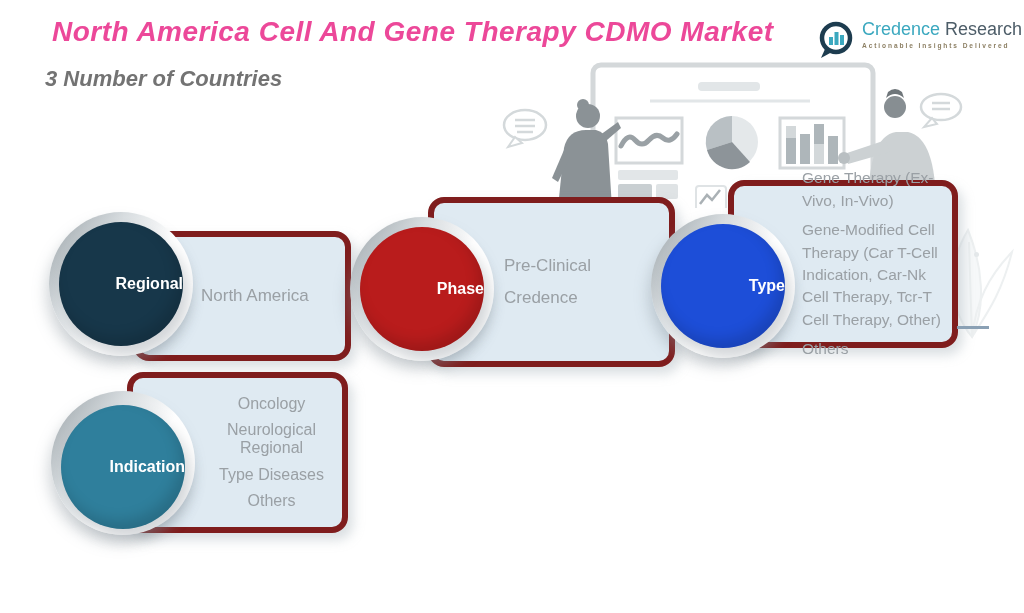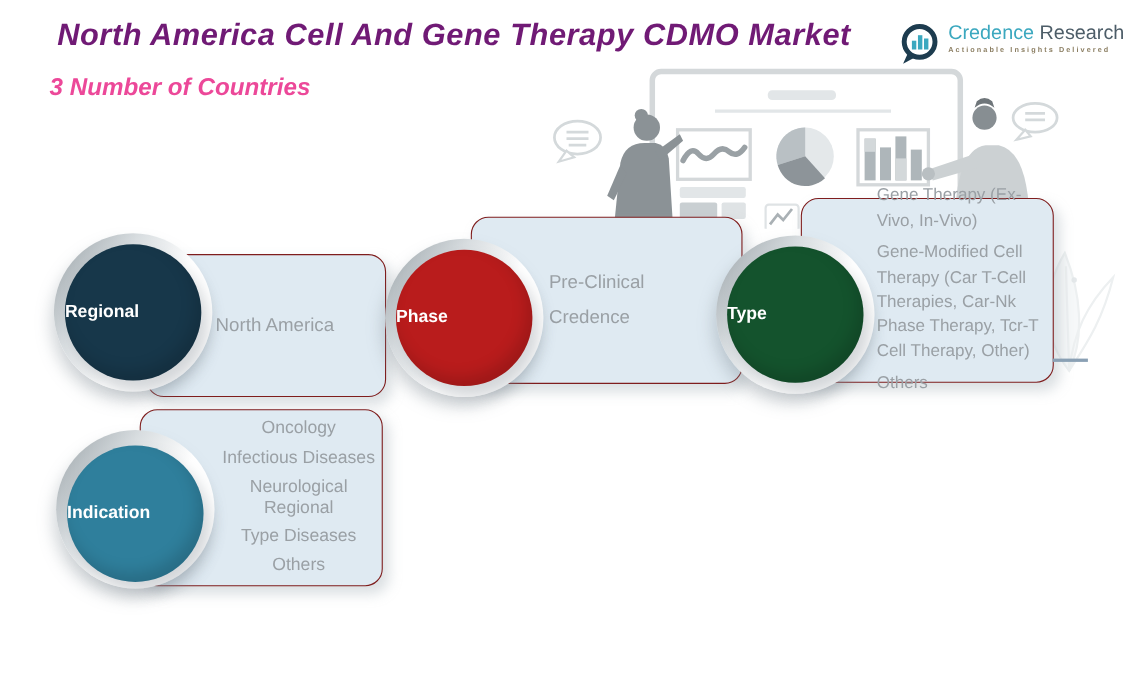--- a/index.html
+++ b/index.html
@@ -23,58 +23,58 @@
                 white-space:nowrap;}
 
   
   .illus{position:absolute;left:488px;top:58px;width:500px;height:150px;z-index:1;}
   .leaf{position:absolute;left:928px;top:222px;width:88px;height:118px;z-index:1;}
   .side-line{position:absolute;left:957px;top:326px;width:32px;height:3px;background:#8aa0b4;z-index:3;}
   .side-dot{position:absolute;left:974px;top:252px;width:5px;height:5px;border-radius:50%;
             background:#e4e8ea;z-index:1;}
 
   
-  .card{position:absolute;background:#dfeaf2;border:1px solid #7f1d1d;border-radius:16px;z-index:2;
+  .card{position:absolute;background:#dfeaf2;border:6px solid #7f1d1d;border-radius:16px;z-index:2;
         box-shadow:5px 7px 12px rgba(150,162,172,.35);
         display:flex;flex-direction:column;justify-content:center;color:#9aa0a5;box-sizing:border-box;}
   .card .item{line-height:1.3;}
   .ring{position:absolute;width:144px;height:144px;border-radius:50%;z-index:3;
         background:linear-gradient(125deg,#9aa3a8 2%,#d8dde0 32%,#ffffff 58%);
         box-shadow:-3px 9px 14px rgba(130,140,148,.35);}
   .circle{position:absolute;width:124px;height:124px;border-radius:50%;z-index:4;
-          display:flex;align-items:center;justify-content:flex-start;color:#fff;font-weight:bold;
+          display:flex;align-items:center;justify-content:flex-end;color:#fff;font-weight:bold;
           font-size:16px;box-shadow:inset -5px -8px 14px rgba(0,0,0,.15),6px 10px 14px rgba(110,120,128,.30);}
 
   .card-regional{left:133px;top:220px;width:218px;height:130px;padding-left:62px;font-size:17px;margin-top:11px;}
   .ring-regional{left:49px;top:212px;}
   .circle-regional{left:59px;top:222px;}
 
-  .card-phase{left:428px;top:197px;width:247px;height:152px;padding-left:70px;font-size:17px;row-gap:10px;}
+  .card-phase{left:428px;top:197px;width:247px;height:170px;padding-left:70px;font-size:17px;row-gap:10px;}
   .ring-phase{left:350px;top:217px;}
   .circle-phase{left:360px;top:227px;}
 
   .card-type{left:728px;top:180px;width:230px;height:168px;padding-left:68px;padding-right:8px;
              font-size:15.5px;row-gap:7px;}
   .card-type .item{line-height:1.45;}
   .ring-type{left:651px;top:214px;}
   .circle-type{left:661px;top:224px;}
 
   .card-indication{left:127px;top:372px;width:221px;height:161px;padding-left:68px;
                    font-size:16px;row-gap:8px;text-align:center;}
   .card-indication .item{line-height:1.15;}
   .ring-indication{left:51px;top:391px;}
   .circle-indication{left:61px;top:405px;}
 </style>
 </head>
 <body>
 
 <div class="canvas">
 
-  <div class="title" style="color: #701a75;">North America Cell And Gene Therapy CDMO Market</div>
-  <div class="subtitle" style="color: #ec4899;">
+  <div class="title" style="color: #ec4899;">North America Cell And Gene Therapy CDMO Market</div>
+  <div class="subtitle" style="color: #737373;">
     <div>3 Number of Countries</div>
   </div>
 
   <div class="logo">
     <svg class="logo-icon" viewBox="0 0 40 40">
       <circle cx="20" cy="18" r="14" fill="none" stroke="#1d3c4f" stroke-width="4.5"></circle>
       <path d="M9,29 L5,38 L16,32 Z" fill="#1d3c4f"></path>
       <rect x="13" y="17" width="4" height="8" fill="#3ba8bf"></rect>
       <rect x="18.5" y="12" width="4" height="13" fill="#3ba8bf"></rect>
       <rect x="24" y="15" width="4" height="10" fill="#3ba8bf"></rect>
@@ -176,31 +176,30 @@
     <div class="item">Pre-Clinical</div>
     <div class="item">Credence</div>
   </div>
   <div class="ring ring-phase"></div>
   <div class="circle circle-phase" style="background: #b91c1c;">
     <span>Phase</span>
   </div>
 
   <div class="card card-type">
     <div class="item">Gene Therapy (Ex-Vivo, In-Vivo)</div>
-    <div class="item">Gene-Modified Cell Therapy (Car T-Cell Therapies, Car-Nk Phase Therapy, Tcr-T Cell Therapy, Other)</div>
+    <div class="item">Gene-Modified Cell Therapy (Car T-Cell Indication, Car-Nk Cell Therapy, Tcr-T Cell Therapy, Other)</div>
     <div class="item">Others</div>
   </div>
   <div class="ring ring-type"></div>
-  <div class="circle circle-type" style="background: #14532d;">
+  <div class="circle circle-type" style="background: #1d4ed8;">
     <span>Type</span>
   </div>
 
   <div class="card card-indication">
     <div class="item">Oncology</div>
-    <div class="item">Infectious Diseases</div>
     <div class="item">Neurological Regional</div>
     <div class="item">Type Diseases</div>
     <div class="item">Others</div>
   </div>
   <div class="ring ring-indication"></div>
   <div class="circle circle-indication" style="background: rgb(47, 127, 156);">
     <span>Indication</span>
   </div>
 
 </div>

